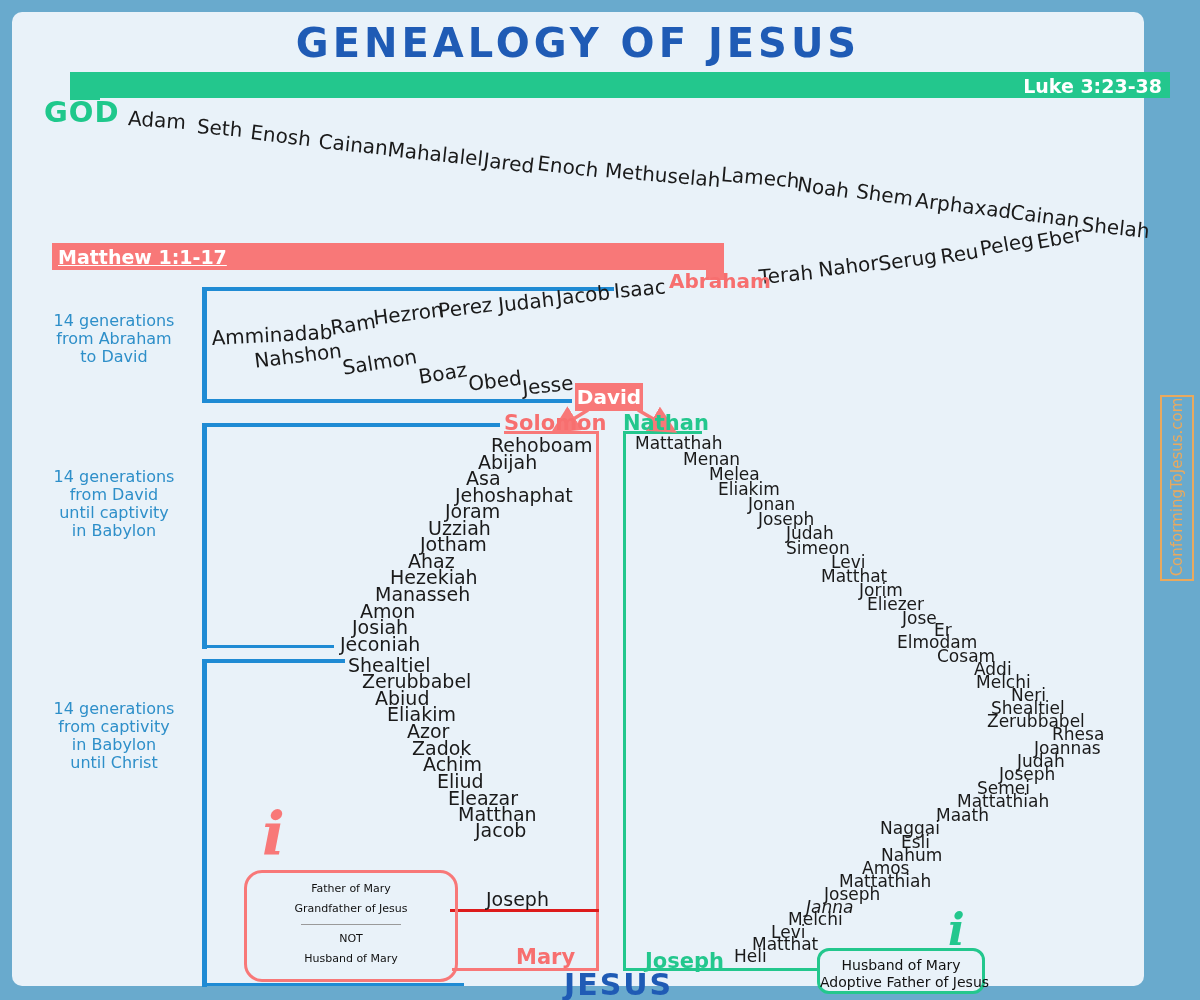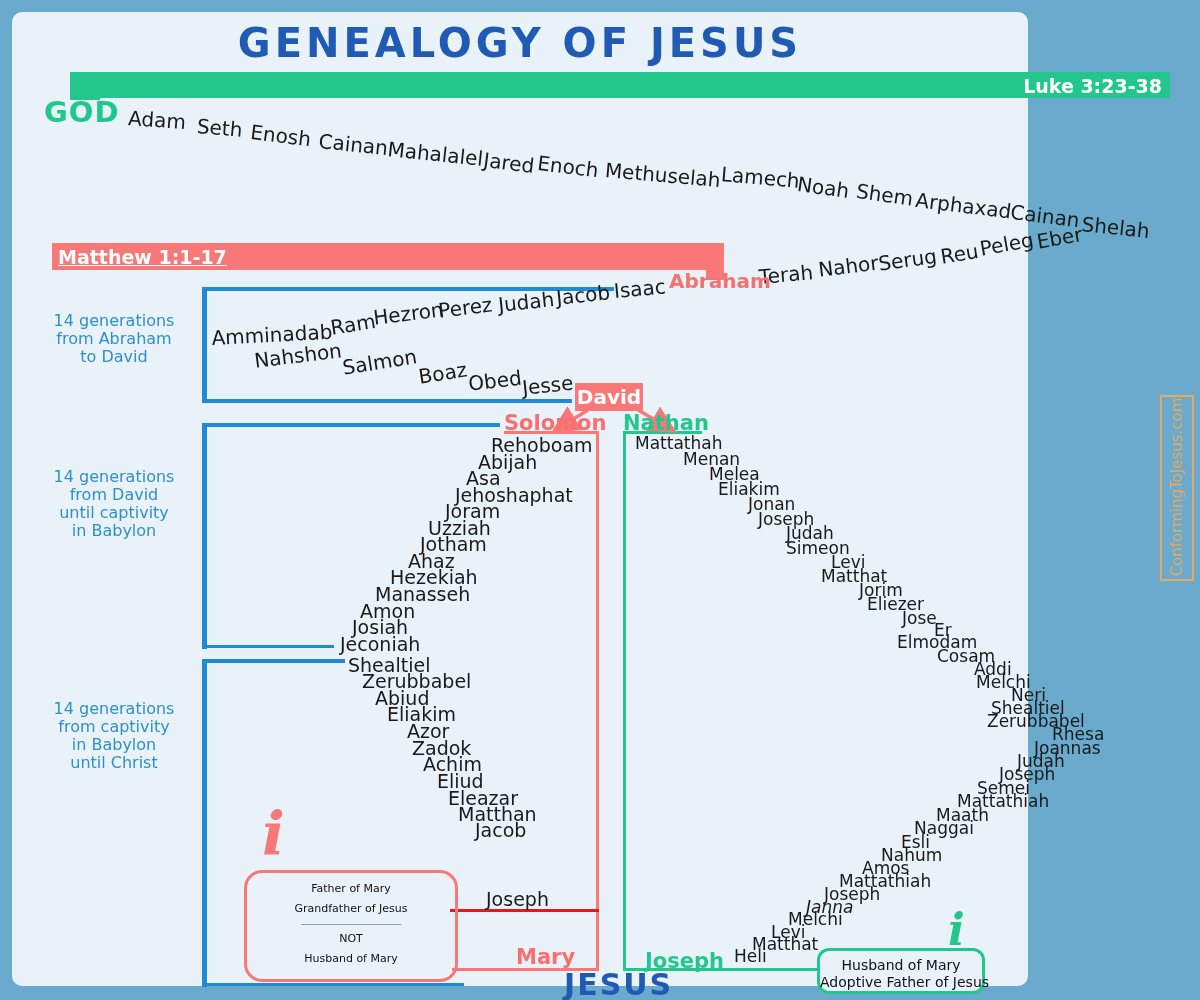--- a/index.html
+++ b/index.html
@@ -1,18 +1,18 @@
 <!DOCTYPE html>
 <html><head>
 <meta charset="utf-8">
 <style>
   html,body{margin:0;padding:0;width:1200px;height:1000px;overflow:hidden;
     font-family:"DejaVu Sans","Liberation Sans",sans-serif;background:#69aacd;}
   #stage{position:relative;width:1200px;height:1000px;}
-  #panel{position:absolute;left:12px;top:12px;width:1016px;height:974px;
+  #panel{position:absolute;left:12px;top:12px;width:1132px;height:974px;
     background:#e9f2f9;border-radius:10px;}
   .abs{position:absolute;}
   .hline,.vline{position:absolute;}
   .c-blue{background:#1f8bd4;}
   .c-salmon{background:#f87878;}
   .c-red{background:#dd1b1b;}
   .c-green{background:#23c78d;}
   .nm{position:absolute;white-space:nowrap;color:#1a1a1a;transform-origin:left top;line-height:1.1;}
   #layer-top .nm{font-size:20px;}
   #layer-matthew-row .nm{font-size:20px;}
@@ -191,21 +191,21 @@
         <span class="nm" style="left: 999px; top: 674px;">Neri</span>
         <span class="nm" style="left: 979px; top: 687px;">Shealtiel</span>
         <span class="nm" style="left: 975px; top: 700px;">Zerubbabel</span>
         <span class="nm" style="left: 1040px; top: 713px;">Rhesa</span>
         <span class="nm" style="left: 1022px; top: 727px;">Joannas</span>
         <span class="nm" style="left: 1005px; top: 740px;">Judah</span>
         <span class="nm" style="left: 987px; top: 753px;">Joseph</span>
         <span class="nm" style="left: 965px; top: 767px;">Semei</span>
         <span class="nm" style="left: 945px; top: 780px;">Mattathiah</span>
         <span class="nm" style="left: 924px; top: 794px;">Maath</span>
-        <span class="nm" style="left: 902px; top: 807px; text-align: center;">Naggai</span>
+        <span class="nm" style="left: 868px; top: 807px; text-align: center;">Naggai</span>
         <span class="nm" style="left: 889px; top: 821px;">Esli</span>
         <span class="nm" style="left: 869px; top: 834px;">Nahum</span>
         <span class="nm" style="left: 850px; top: 847px;">Amos</span>
         <span class="nm" style="left: 827px; top: 860px;">Mattathiah</span>
         <span class="nm" style="left: 812px; top: 873px;">Joseph</span>
         <span class="nm" style="left: 794px; top: 886px; font-style: italic;">Janna</span>
         <span class="nm" style="left: 776px; top: 898px;">Melchi</span>
         <span class="nm" style="left: 759px; top: 911px;">Levi</span>
         <span class="nm" style="left: 740px; top: 923px;">Matthat</span>
         <span class="nm" style="left: 722px; top: 935px;">Heli</span>

